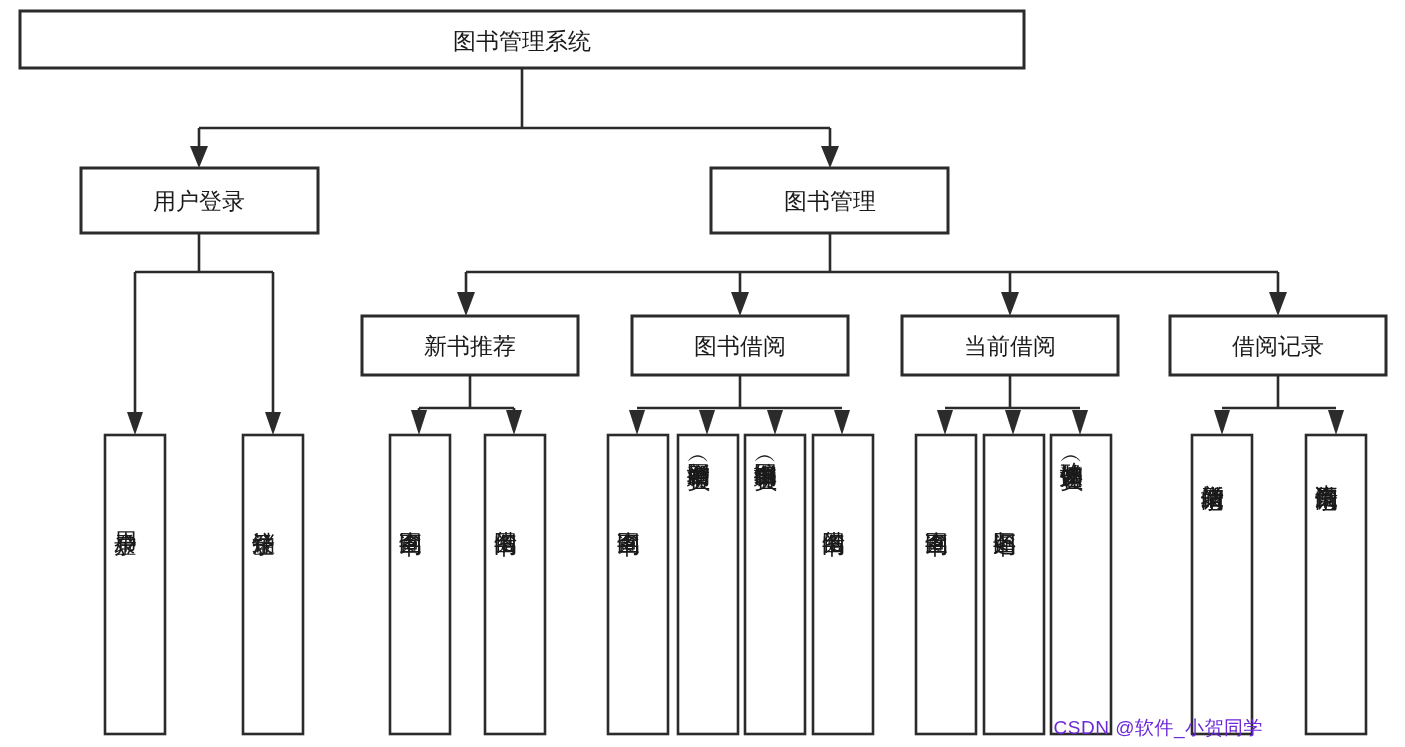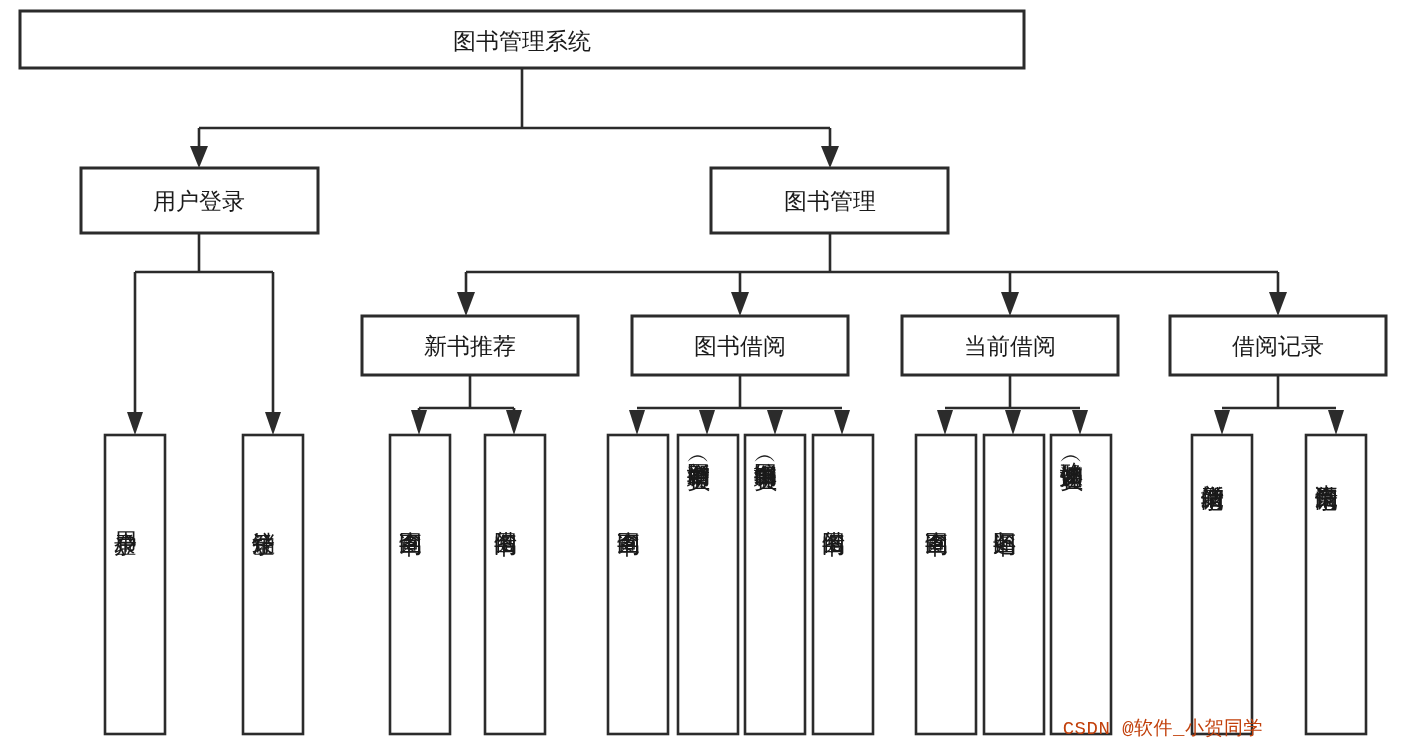--- a/index.html
+++ b/index.html
@@ -64,22 +64,22 @@
     writing-mode: vertical-rl;
     text-orientation: upright;
     letter-spacing: 1px;
     white-space: nowrap;
     pointer-events: none;
   }
   .watermark {
     position: absolute;
     right: 12px;
     bottom: 6px;
-    color: #c2410c;
-    font-family: Liberation Mono, monospace;
+    color: #6d28d9;
+    font-family: Liberation Sans, sans-serif;
     font-size: 19px;
     letter-spacing: 0.5px;
     white-space: nowrap;
   }
 </style>
 </head>
 <body>
 
 <div id="diagram-root">
 

